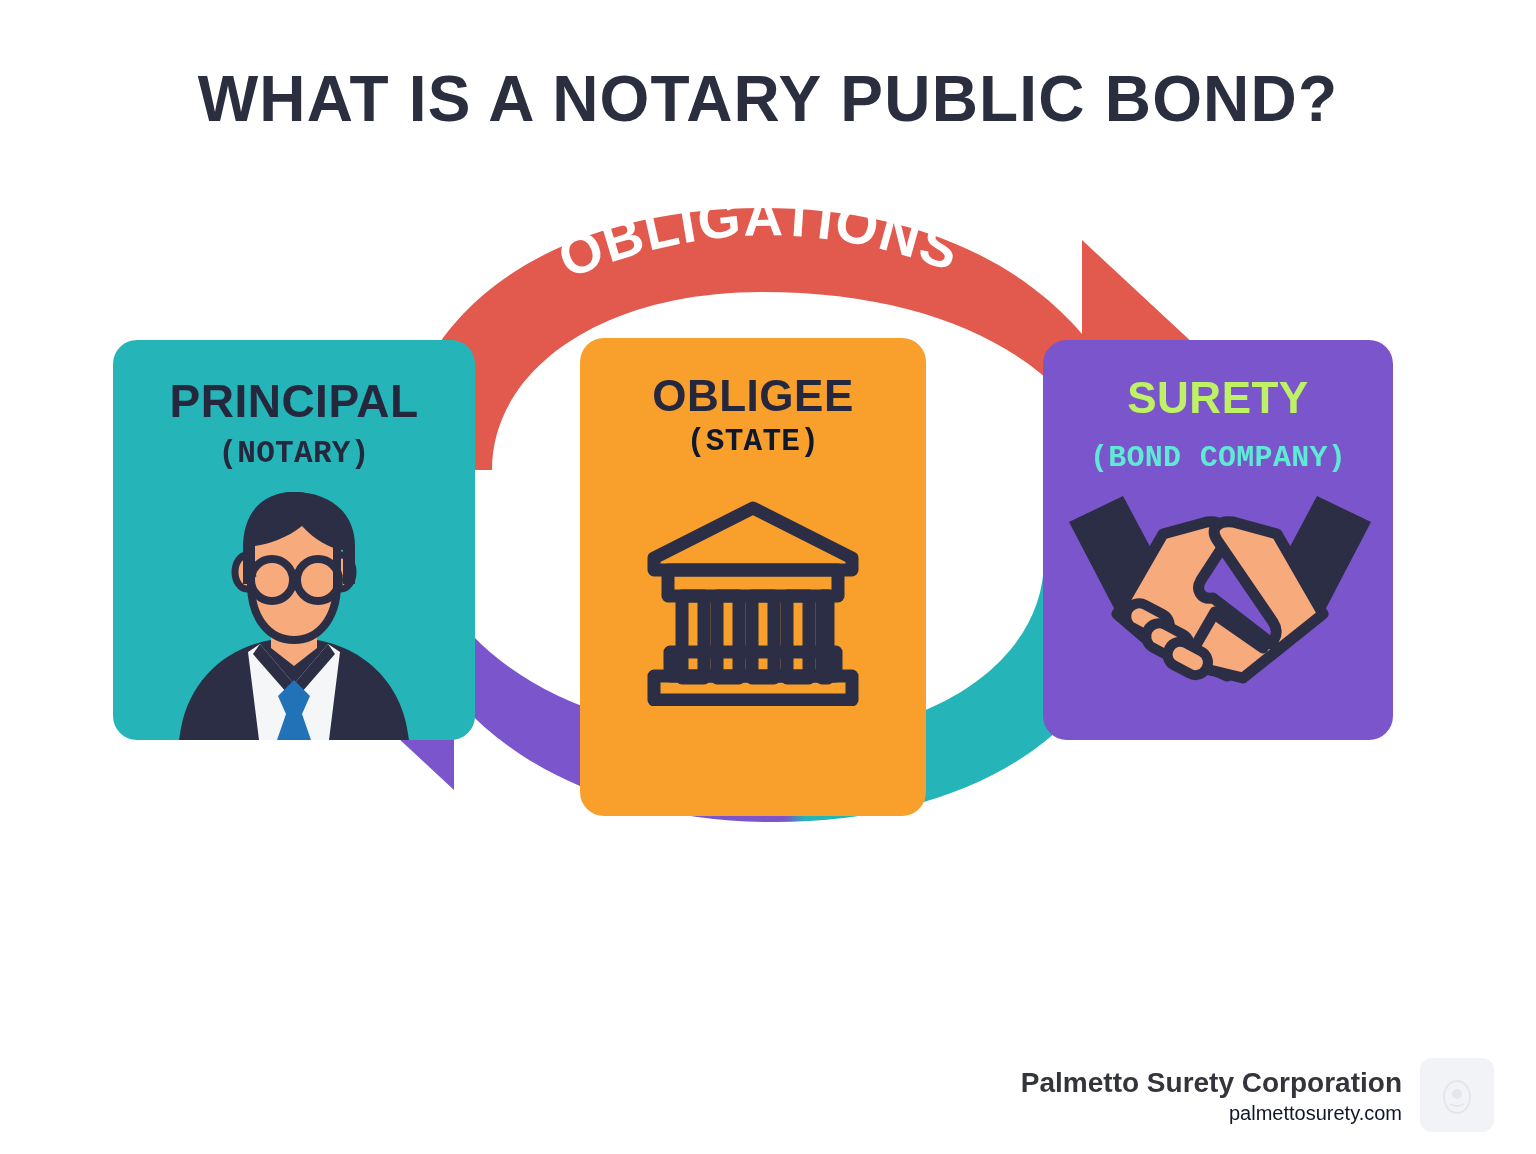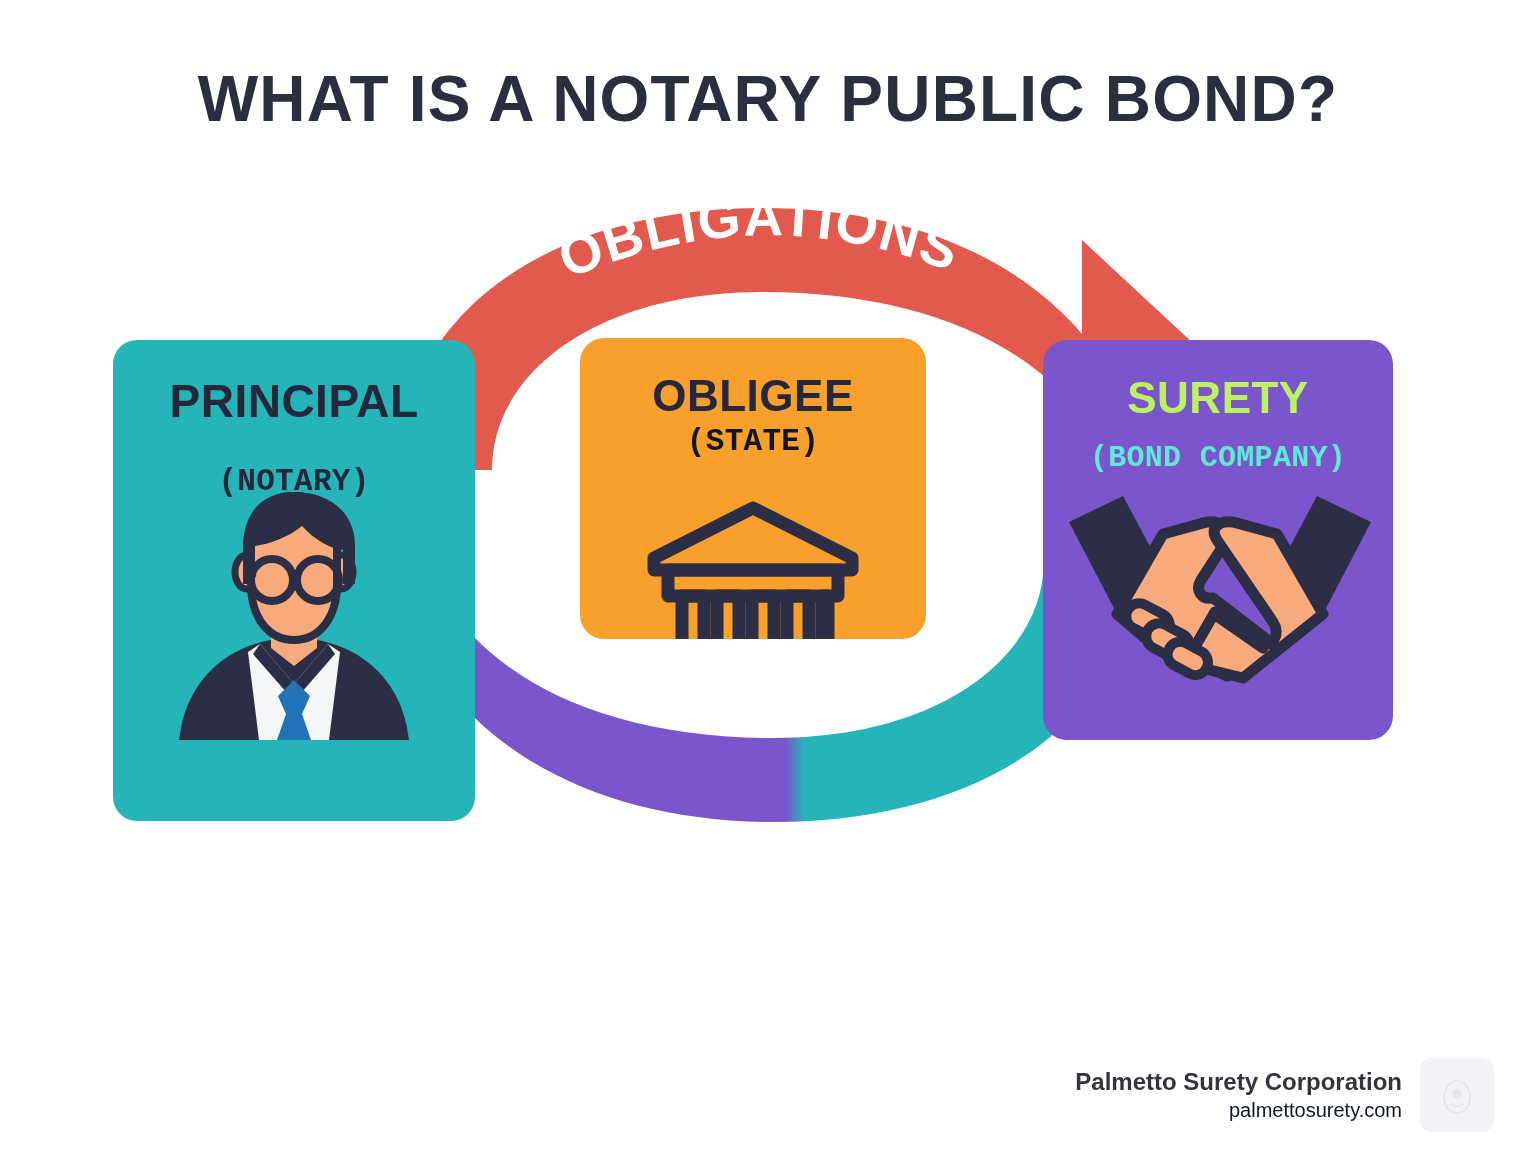--- a/index.html
+++ b/index.html
@@ -74,41 +74,40 @@
   }
   .card-icon {
     position: absolute;
     display: block;
   }
 
   #card-principal {
     left: 113px;
     top: 340px;
     width: 362px;
-    height: 481px;
+    height: 400px;
     background: #25b5b8;
     z-index: 5;
-    gap: 28px;
   }
   #card-principal .card-title {
     margin-top: 38px;
     font-size: 46px;
     color: #25273c;
   }
   #card-principal .card-sub {
     margin-top: 14px;
     font-size: 31px;
     color: #25273c;
   }
 
   #card-obligee {
     left: 580px;
     top: 338px;
     width: 346px;
-    height: 301px;
+    height: 478px;
     background: #f9a02c;
     z-index: 6;
   }
   #card-obligee .card-title {
     margin-top: 36px;
     font-size: 44px;
     color: #25273c;
   }
   #card-obligee .card-sub {
     margin-top: 8px;
@@ -141,21 +140,21 @@
     right: 42px;
     bottom: 22px;
     display: flex;
     align-items: center;
     gap: 18px;
   }
   #footer-text {
     text-align: right;
   }
   #footer-company {
-    font-size: 24px;
+    font-size: 28px;
     font-weight: 700;
     color: #33343c;
     line-height: 1.25;
     white-space: nowrap;
     text-align: center;
   }
   #footer-url {
     font-size: 20px;
     font-weight: 400;
     color: #0f172a;

